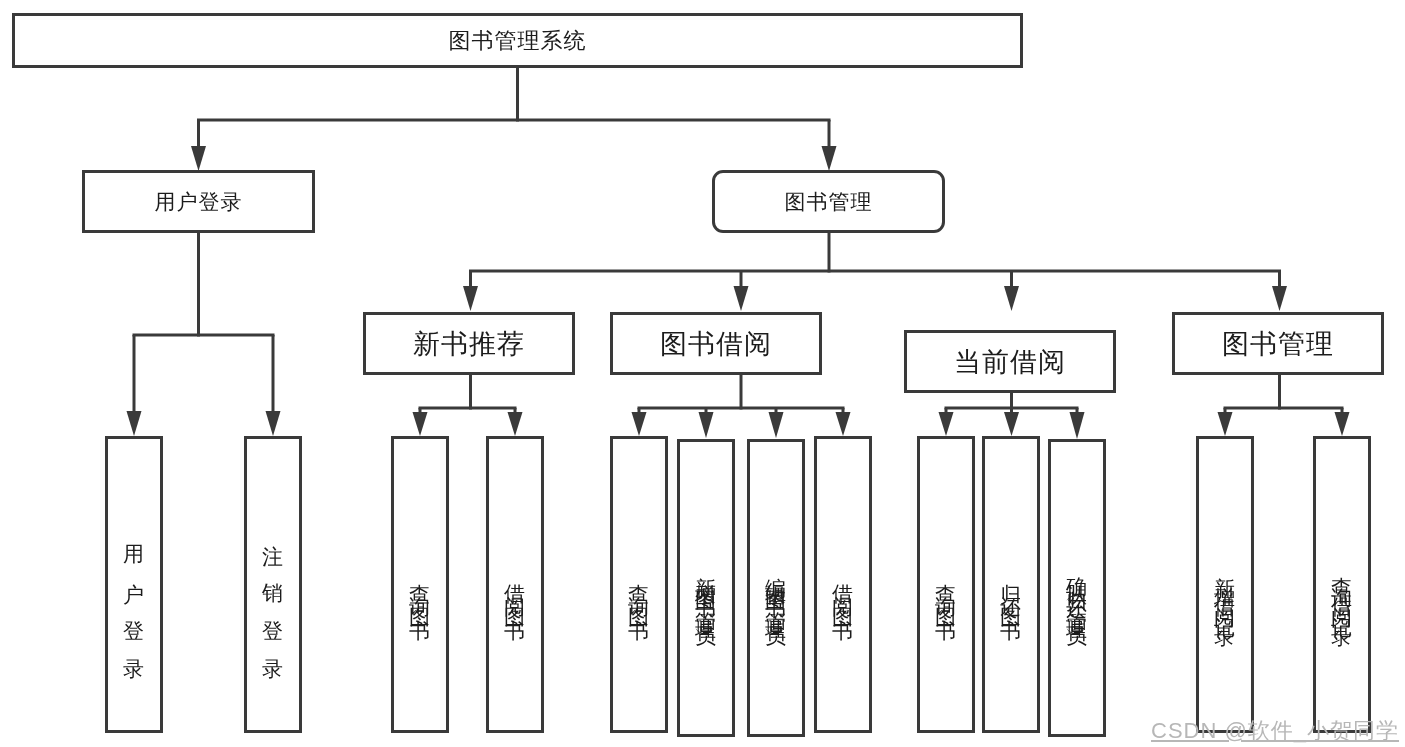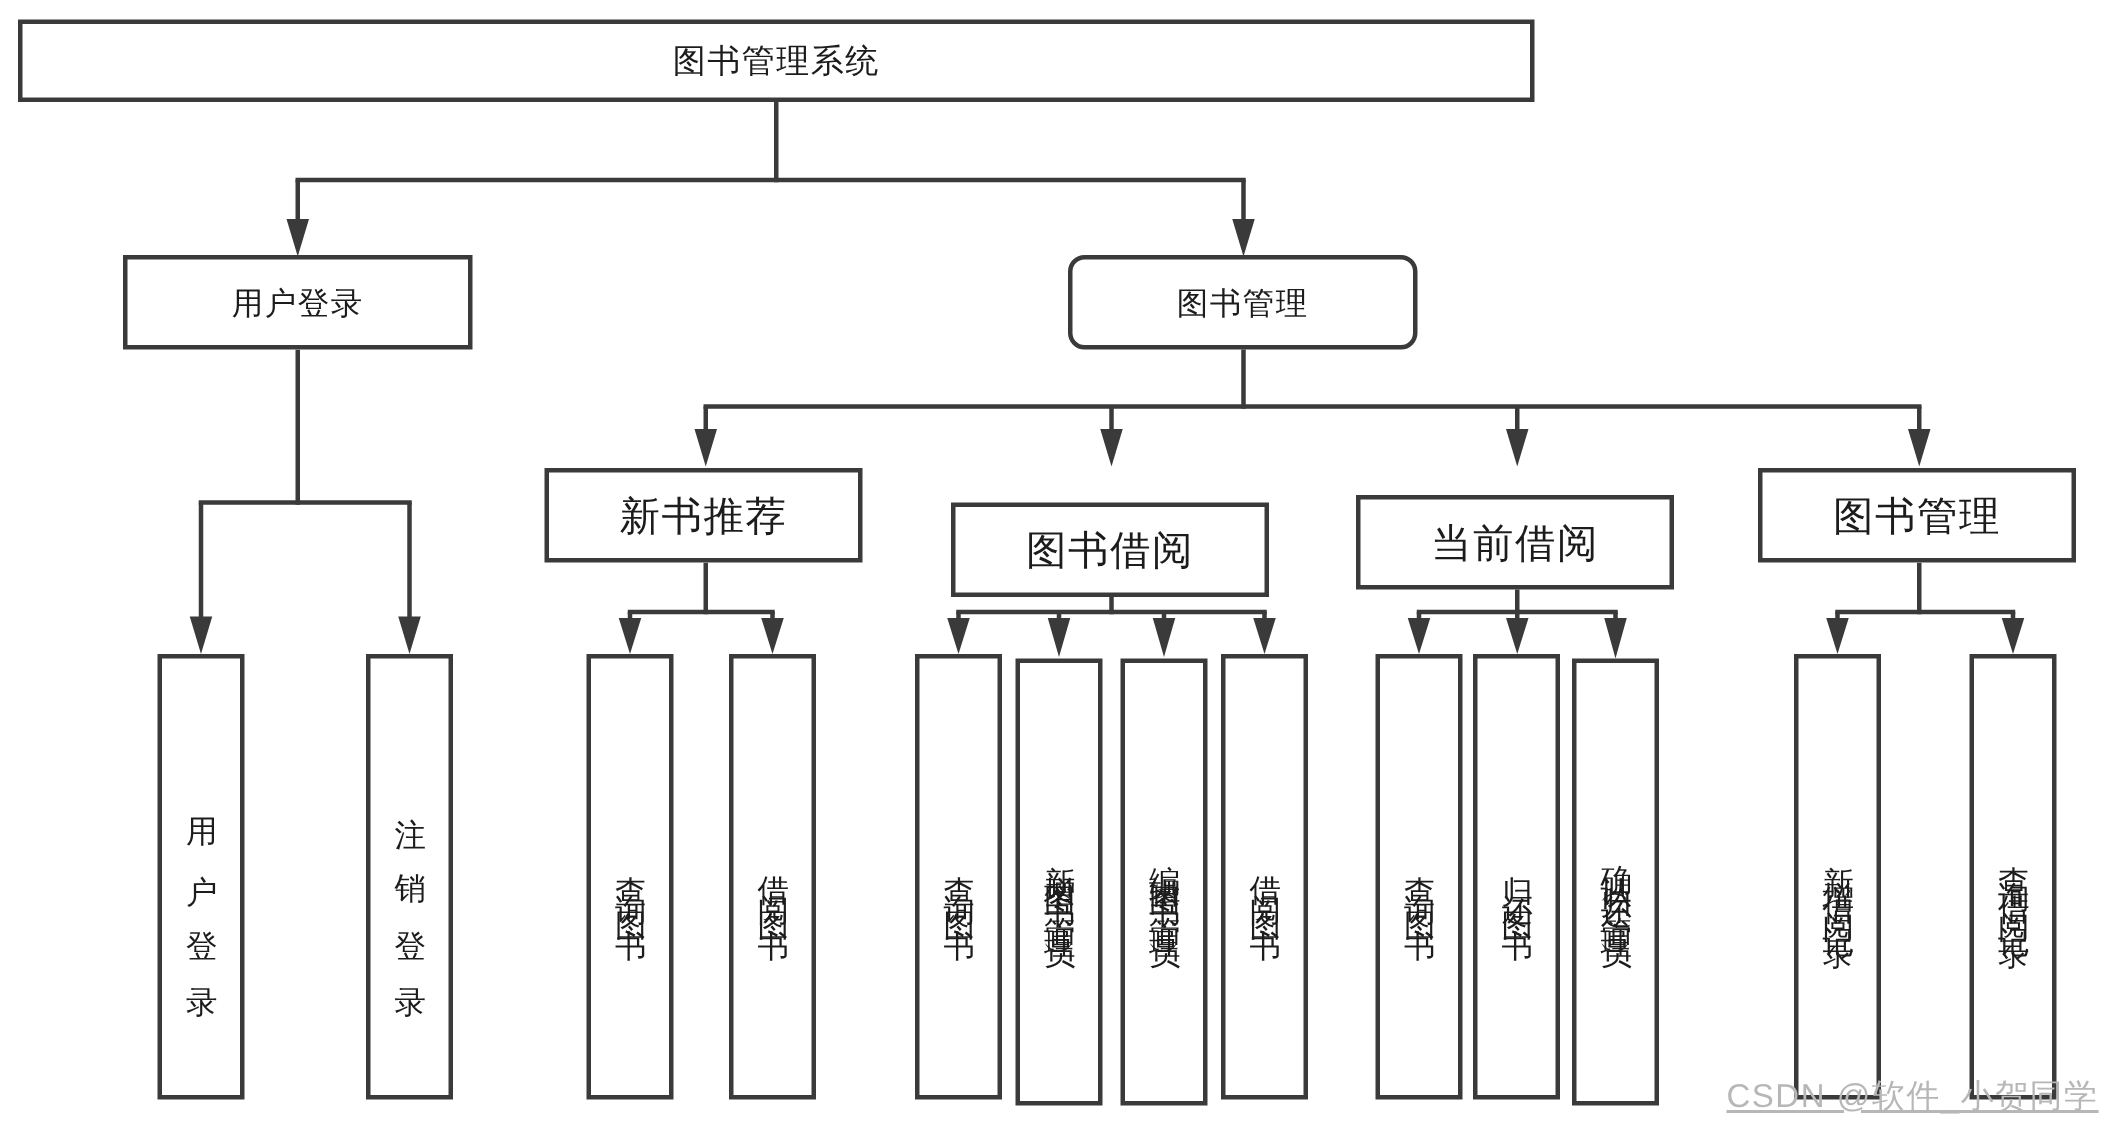--- a/index.html
+++ b/index.html
@@ -129,21 +129,21 @@
   <div class="node lvl2" style="left:82px;">
     <span>用户登录</span>
   </div>
   <div class="node lvl2" style="left:712px;border-radius:11px;">
     <span>图书管理</span>
   </div>
 
   <div class="node lvl3" style="left:363px;">
     <span>新书推荐</span>
   </div>
-  <div class="node lvl3" style="left:634px;margin-top:23px;">
+  <div class="node lvl3" style="left:610px;">
     <span>图书借阅</span>
   </div>
   <div class="node lvl3" style="left:904px;margin-top:18px;">
     <span>当前借阅</span>
   </div>
   <div class="node lvl3" style="left:1172px;">
     <span>图书管理</span>
   </div>
 
   <div class="node leaf" style="left:105px;">

